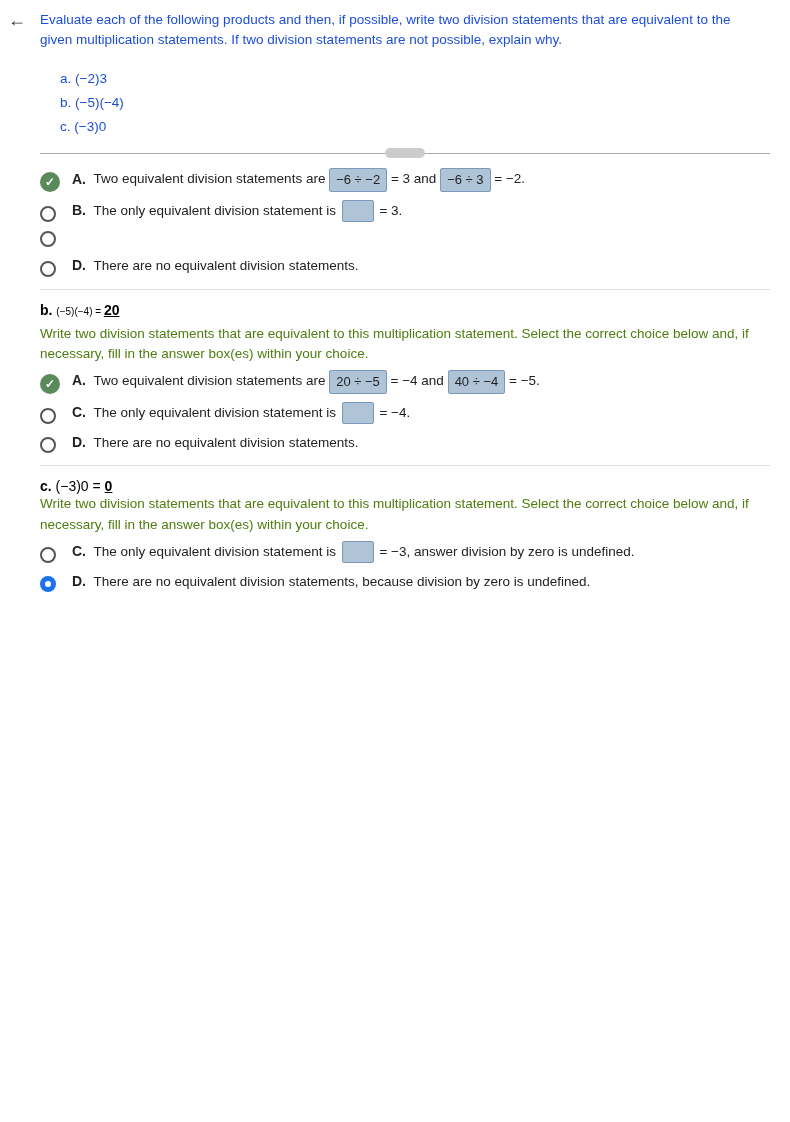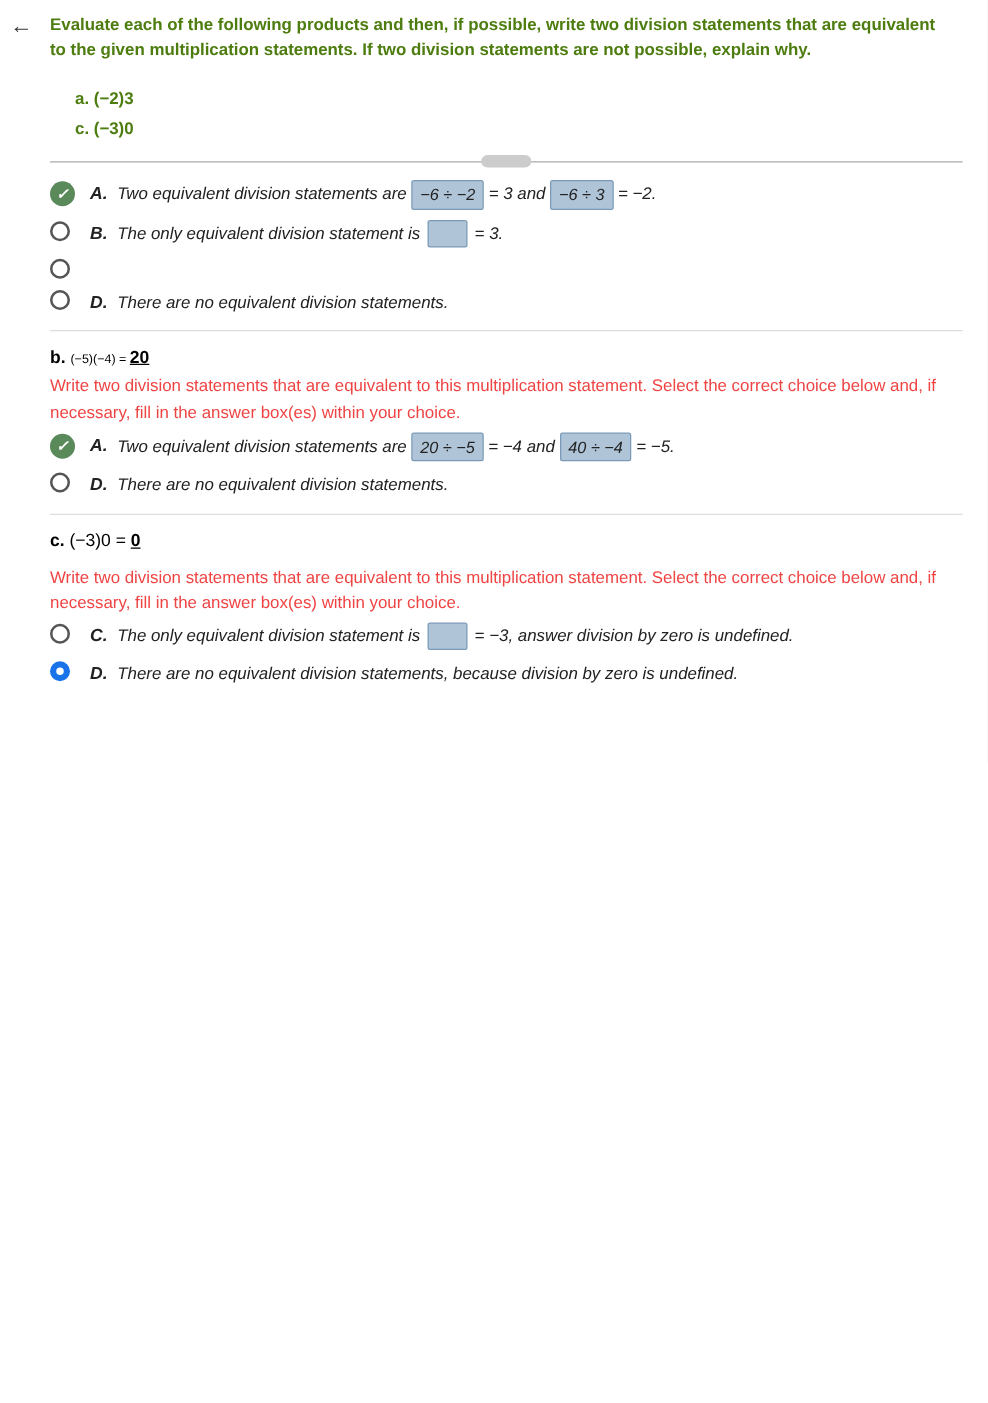--- a/index.html
+++ b/index.html
@@ -26,24 +26,23 @@
       font-size: 18px;
       color: #333;
       cursor: pointer;
     }
     .main-content {
       padding: 10px 20px 20px 40px;
     }
     .instructions {
       font-size: 13.5px;
       line-height: 1.5;
-      color: #4d7c0f;
+      color: #1d4ed8;
       margin-bottom: 10px;
       padding-right: 10px;
-      font-weight: bold;
     }
     .sub-list {
       margin-left: 20px;
       margin-top: 16px;
       line-height: 1.8;
     }
     .divider-container {
       text-align: center;
       margin: 14px 0;
       position: relative;
@@ -63,24 +62,23 @@
       top: -5px;
       left: 50%;
       transform: translateX(-50%);
     }
     
     .choice-group {
       margin-bottom: 6px;
     }
     .choice-row {
       display: flex;
-      align-items: flex-start;
+      align-items: flex-end;
       margin-bottom: 8px;
       line-height: 1.5;
-      font-style: italic;
     }
     .choice-indicator {
       min-width: 26px;
       display: flex;
       align-items: center;
       margin-right: 6px;
       margin-top: 1px;
     }
     
     .radio-btn {
@@ -159,21 +157,21 @@
       vertical-align: middle;
       border-radius: 2px;
       font-size: 13px;
       font-weight: normal;
     }
     .part-heading {
       font-size: 13.5px;
       font-weight: normal;
       margin-bottom: 6px;
       line-height: 1.5;
-      color: #ef4444;
+      color: #4d7c0f;
     }
     .underline-result {
       text-decoration: underline;
       font-weight: bold;
     }
     .section-divider {
       border: none;
       border-top: 1px solid #ddd;
       margin: 12px 0;
     }
@@ -184,20 +182,21 @@
 <div class="page-container">
 
   <div class="back-arrow">←</div>
 
   <div class="main-content">
 
     <div class="instructions">
       <span>Evaluate each of the following products and then, if possible, write two division statements that are equivalent to the given multiplication statements. If two division statements are not possible, explain why.</span>
       <div class="sub-list">
         <div>a.  (−2)3</div>
+        <div>b.  (−5)(−4)</div>
         <div>c.  (−3)0</div>
       </div>
     </div>
 
     <div class="divider-container">
       <hr class="divider-line">
       <div class="divider-pill"></div>
     </div>
 
     <div class="choice-group">
@@ -265,36 +264,47 @@
           <span class="choice-label">A.</span>
           <span>Two equivalent division statements are</span>
           <span class="ans-box-text">20 ÷ −5</span>
           <span>= −4 and</span>
           <span class="ans-box-text">40 ÷ −4</span>
           <span>= −5.</span>
         </div>
       </div>
 
 
+      <div class="choice-row">
+        <div class="choice-indicator">
+          <div class="radio-btn"></div>
+        </div>
+        <div class="choice-text">
+          <span class="choice-label">C.</span>
+          <span>The only equivalent division statement is</span>
+          <span class="ans-box"></span>
+          <span>= −4.</span>
+        </div>
+      </div>
 
       <div class="choice-row">
         <div class="choice-indicator">
           <div class="radio-btn"></div>
         </div>
         <div class="choice-text">
           <span class="choice-label">D.</span>
           <span>There are no equivalent division statements.</span>
         </div>
       </div>
 
     </div>
 
     <hr class="section-divider">
 
-    <div style="margin-bottom:12px;">
+    <div style="margin-bottom:0;">
       <span style="font-weight:bold; font-size:14px;">c.</span>
       <span style="font-size:14px;"> (−3)0 = </span><span class="underline-result">0</span>
     </div>
 
     <div class="part-heading">Write two division statements that are equivalent to this multiplication statement. Select the correct choice below and, if necessary, fill in the answer box(es) within your choice.</div>
 
     <div class="choice-group">
 
 
 

